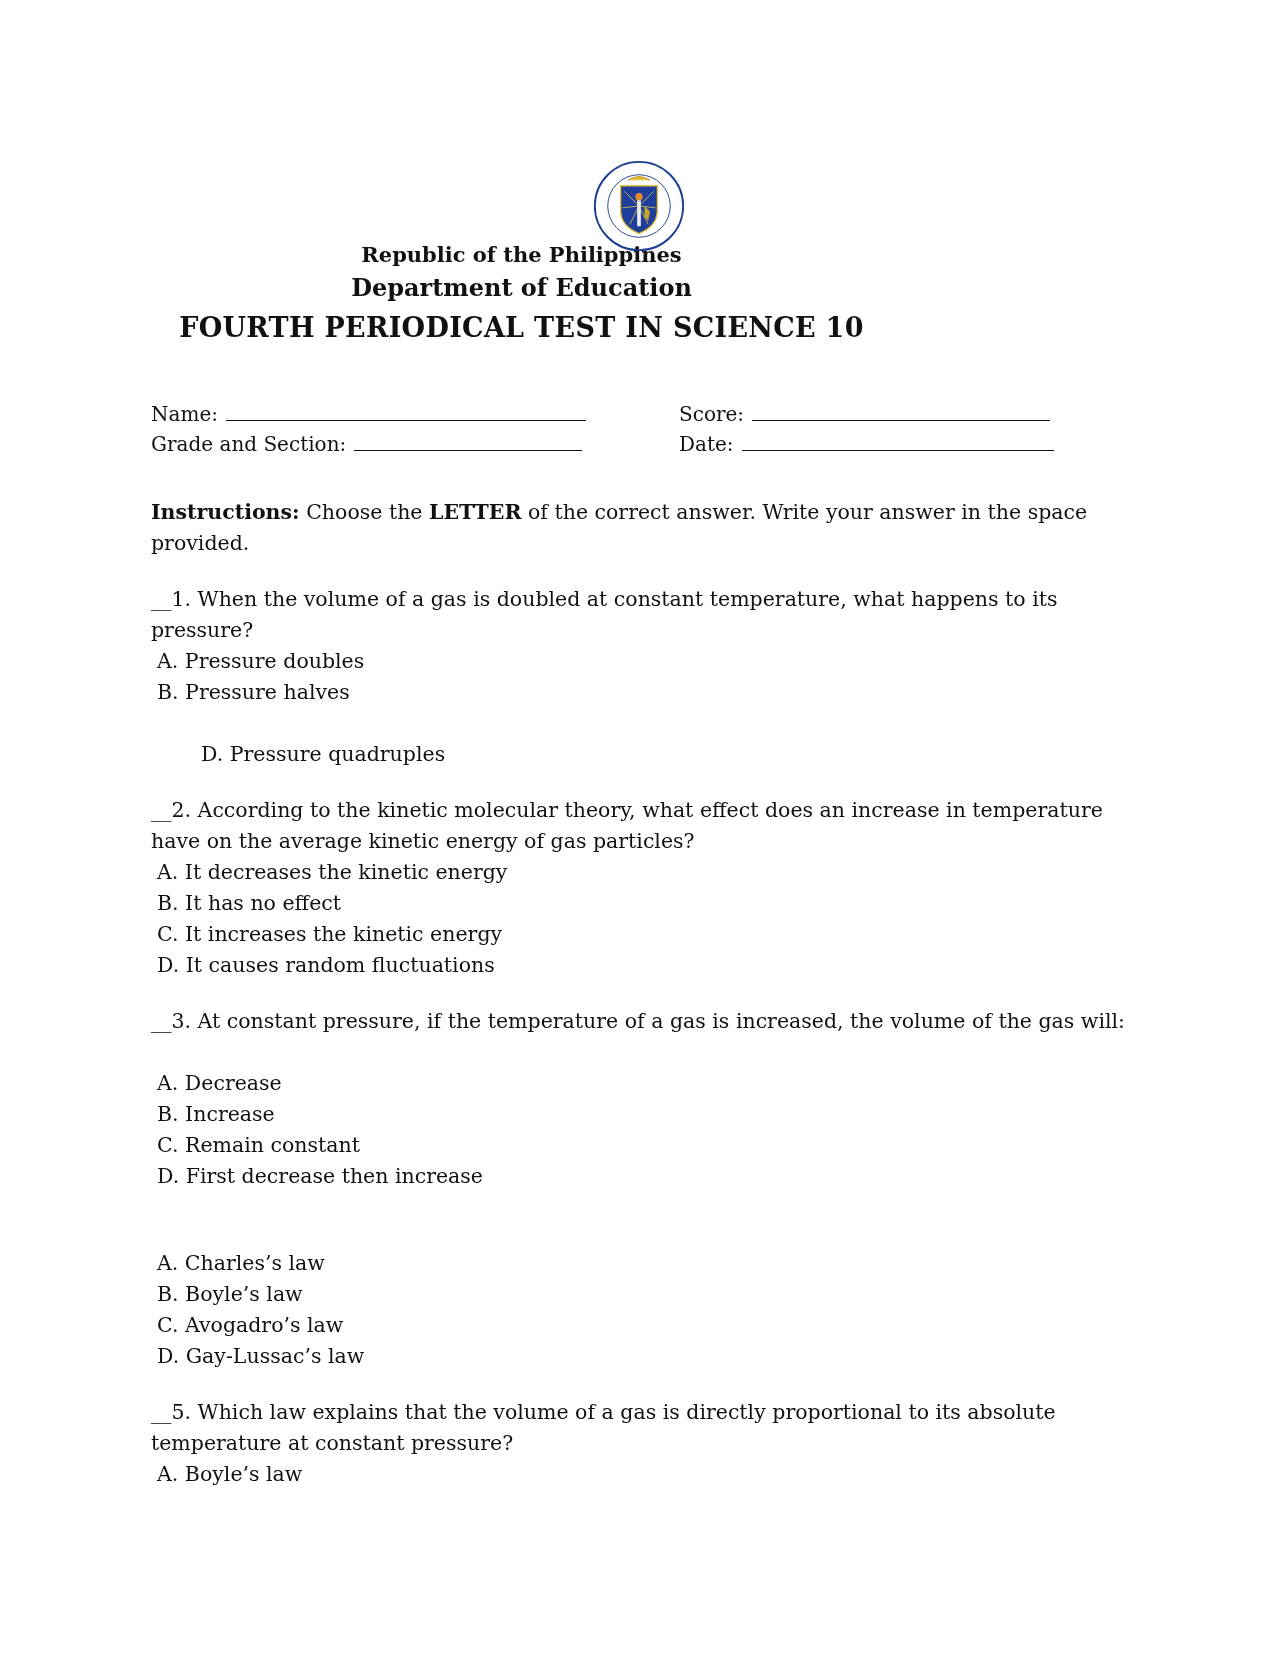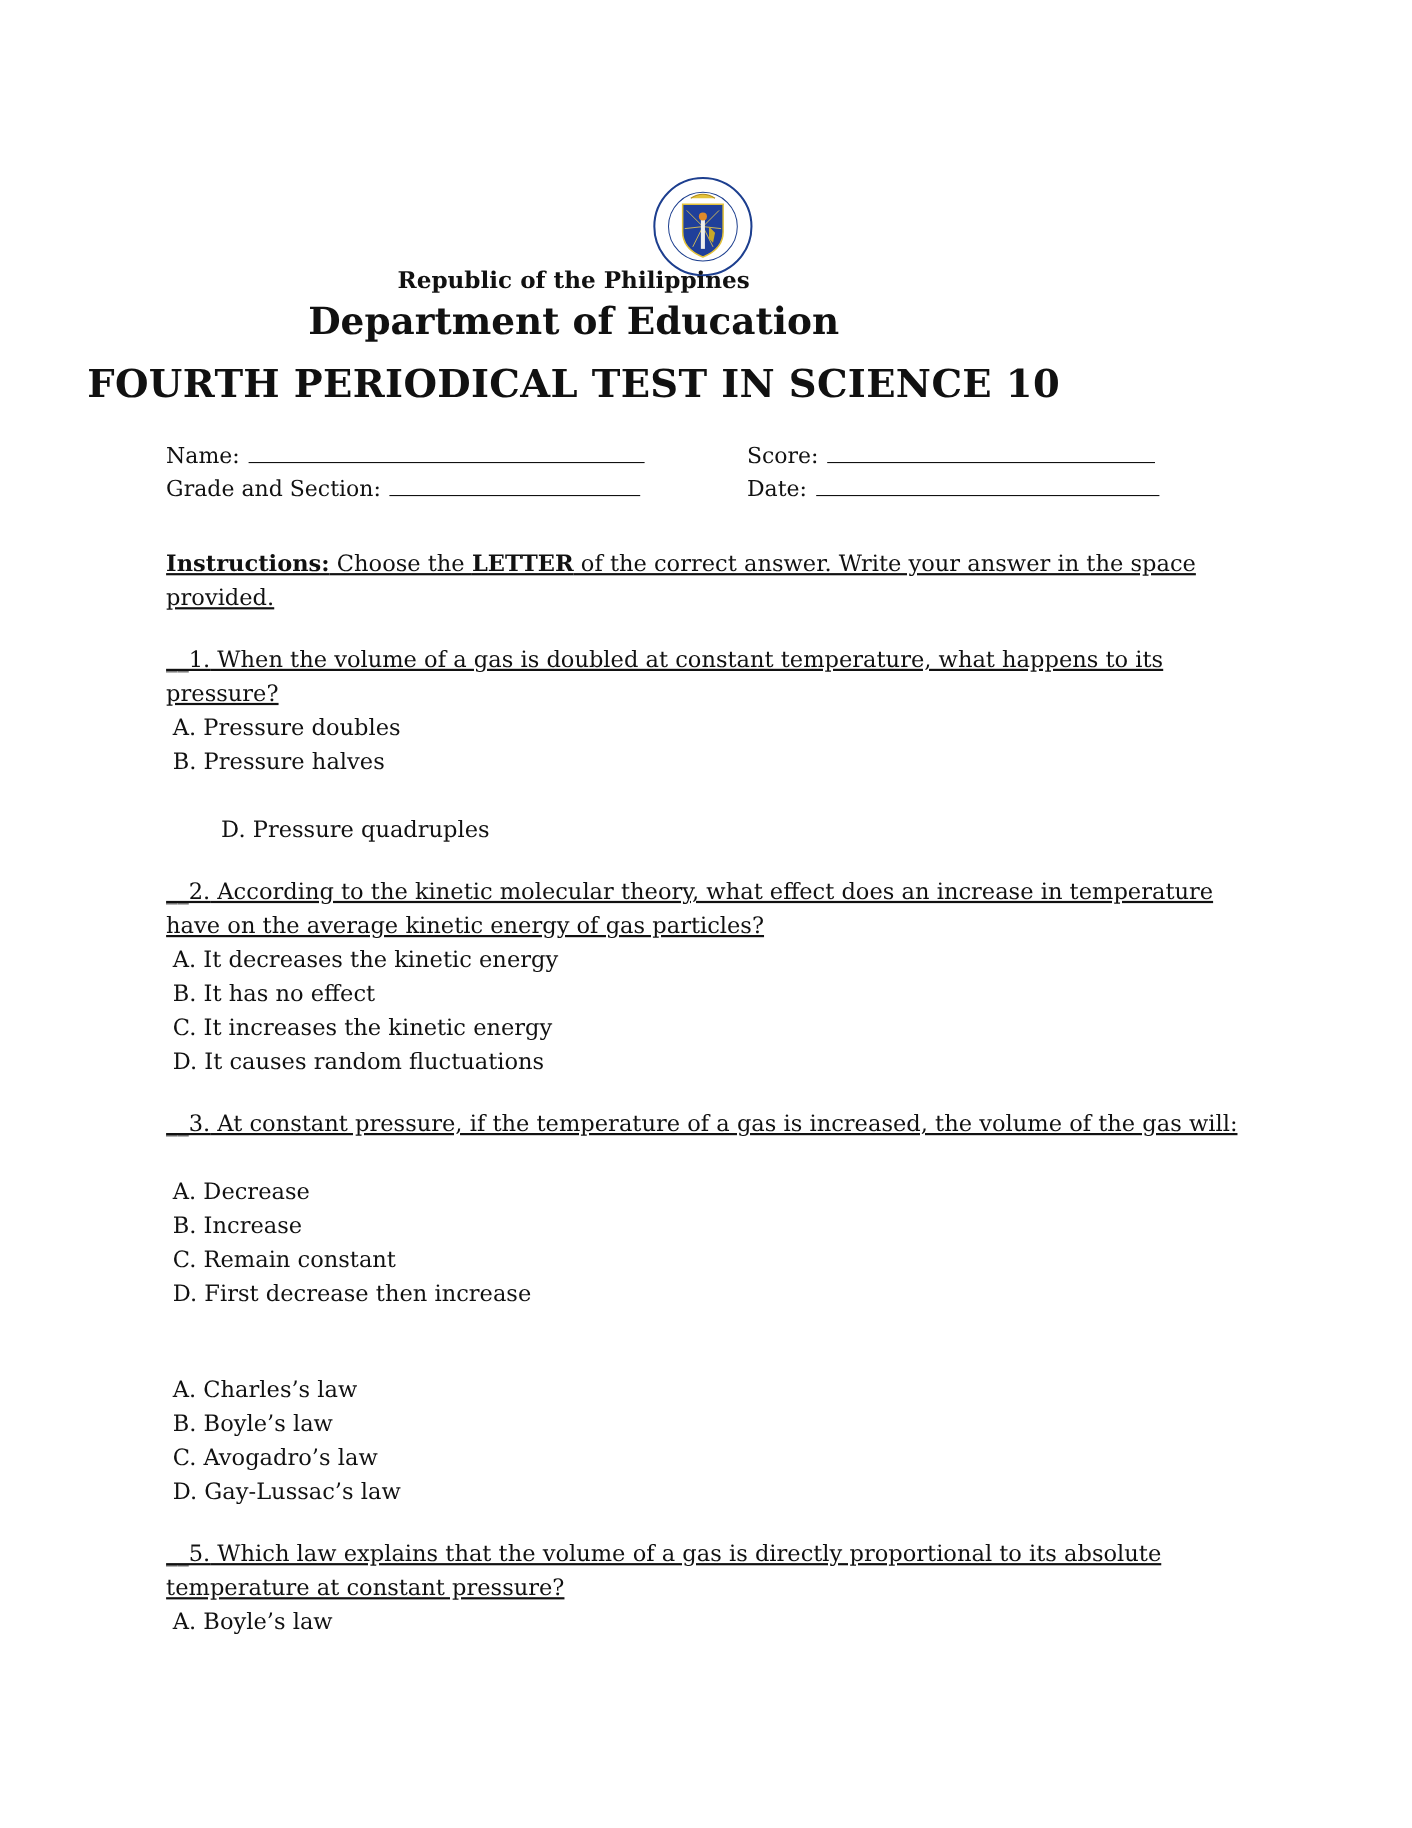--- a/index.html
+++ b/index.html
@@ -2,25 +2,25 @@
 <html><head>
   <meta charset="utf-8">
   <style>
     html, body { margin: 0; padding: 0; background: #ffffff; }
     body { width: 1284px; height: 1662px; position: relative; overflow: hidden;
       font-family: "DejaVu Serif", "Liberation Serif", serif; color: #111; }
     .page { position: absolute; left: 0; top: 0; width: 1284px; height: 1662px; }
     .seal { position: absolute; left: 593px; top: 160px; width: 92px; height: 92px; }
     .hdr { position: absolute; left: 0; width: 1043px; text-align: center; font-weight: bold; }
     .h1 { top: 242px; font-size: 21px; }
-    .h2 { top: 273px; font-size: 34px; }
-    .h3 { top: 329px; font-size: 35px; letter-spacing: 0.3px; }
+    .h2 { top: 273px; font-size: 24px; }
+    .h3 { top: 312px; font-size: 27px; letter-spacing: 0.3px; }
     .field { position: absolute; font-size: 20px; }
     .line { display: inline-block; border-bottom: 1.5px solid #111; vertical-align: baseline; height: 16px; margin-left: 8px; }
-    .txt { position: absolute; left: 151px; font-size: 20.5px; line-height: 31px; width: 990px; text-decoration: underline; }
+    .txt { position: absolute; left: 151px; font-size: 20.5px; line-height: 31px; width: 990px; }
     .opt { position: absolute; left: 157px; font-size: 20.5px; line-height: 31px; }
     b { font-weight: bold; }
   </style>
 </head>
 <body>
 
 <div class="page">
 
   <svg class="seal" viewBox="0 0 100 100">
     <circle cx="50" cy="50" r="48" fill="#fff" stroke="#1d3f8f" stroke-width="2"></circle>

